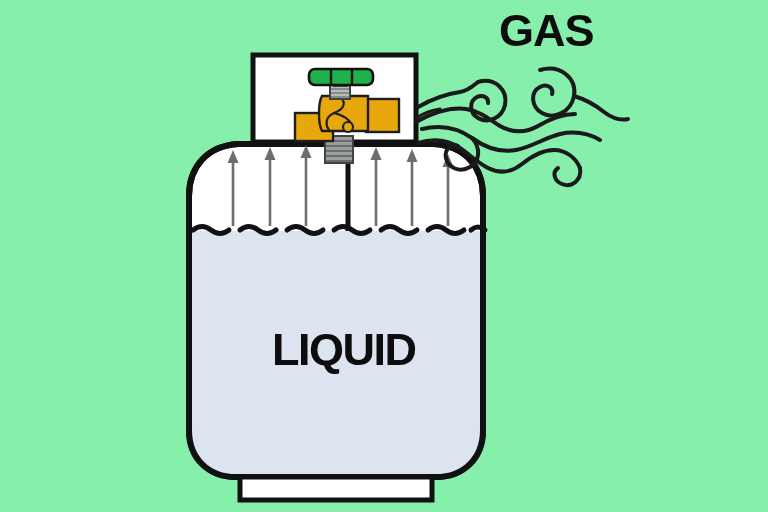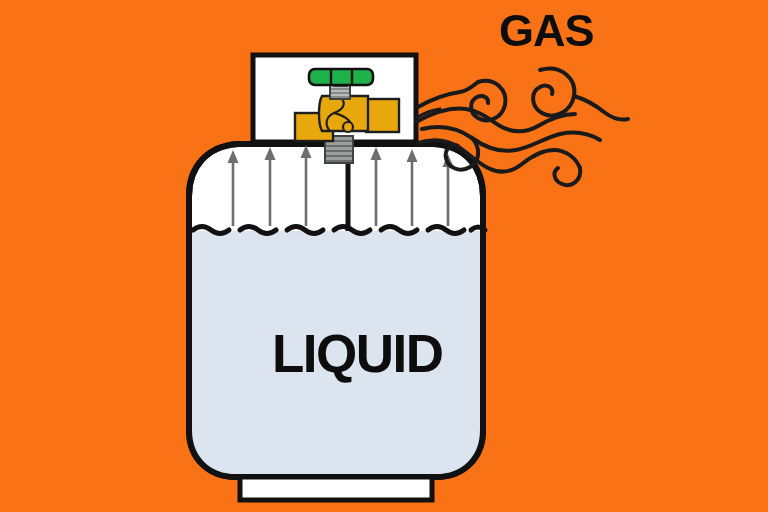--- a/index.html
+++ b/index.html
@@ -10,21 +10,21 @@
   body {
     width: 768px;
     height: 512px;
     overflow: hidden;
     font-family: "Liberation Sans", sans-serif;
   }
   #stage {
     position: relative;
     width: 768px;
     height: 512px;
-    background: #f97316;
+    background: #86efac;
   }
   #scene {
     position: absolute;
     left: 0;
     top: 0;
     width: 768px;
     height: 512px;
   }
   .lbl {
     position: absolute;
@@ -37,21 +37,21 @@
   }
   #gas-label {
     left: 499px;
     top: 8px;
     font-size: 45px;
     letter-spacing: -1px;
   }
   #liquid-label {
     left: 272px;
     top: 327px;
-    font-size: 53px;
+    font-size: 45px;
     letter-spacing: -1.5px;
   }
 </style>
 </head>
 <body>
 
 <div id="stage">
 
   <svg id="scene" viewBox="0 0 768 512" xmlns="http://www.w3.org/2000/svg">
 

